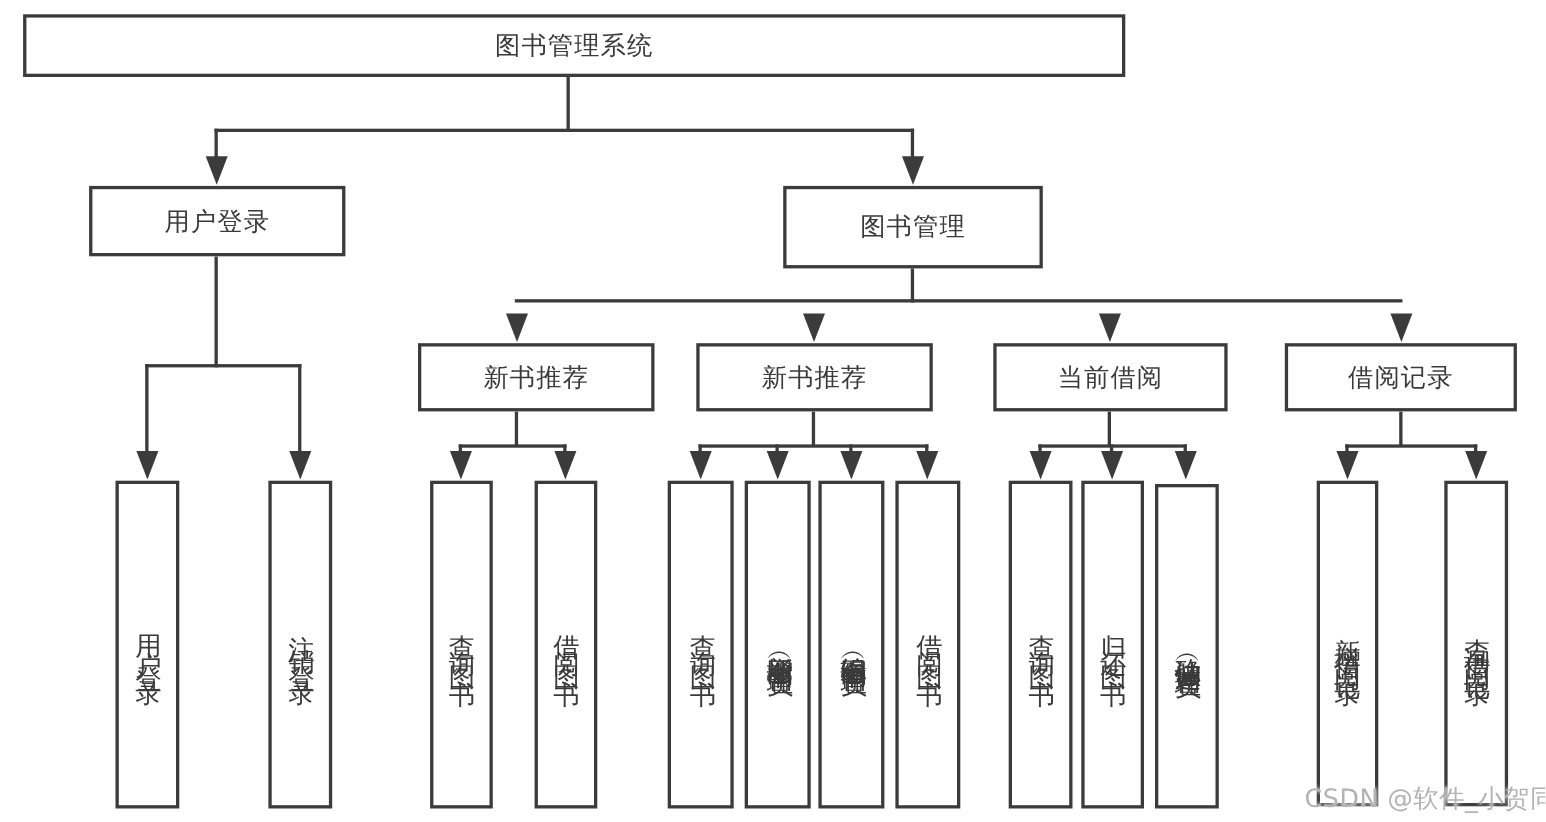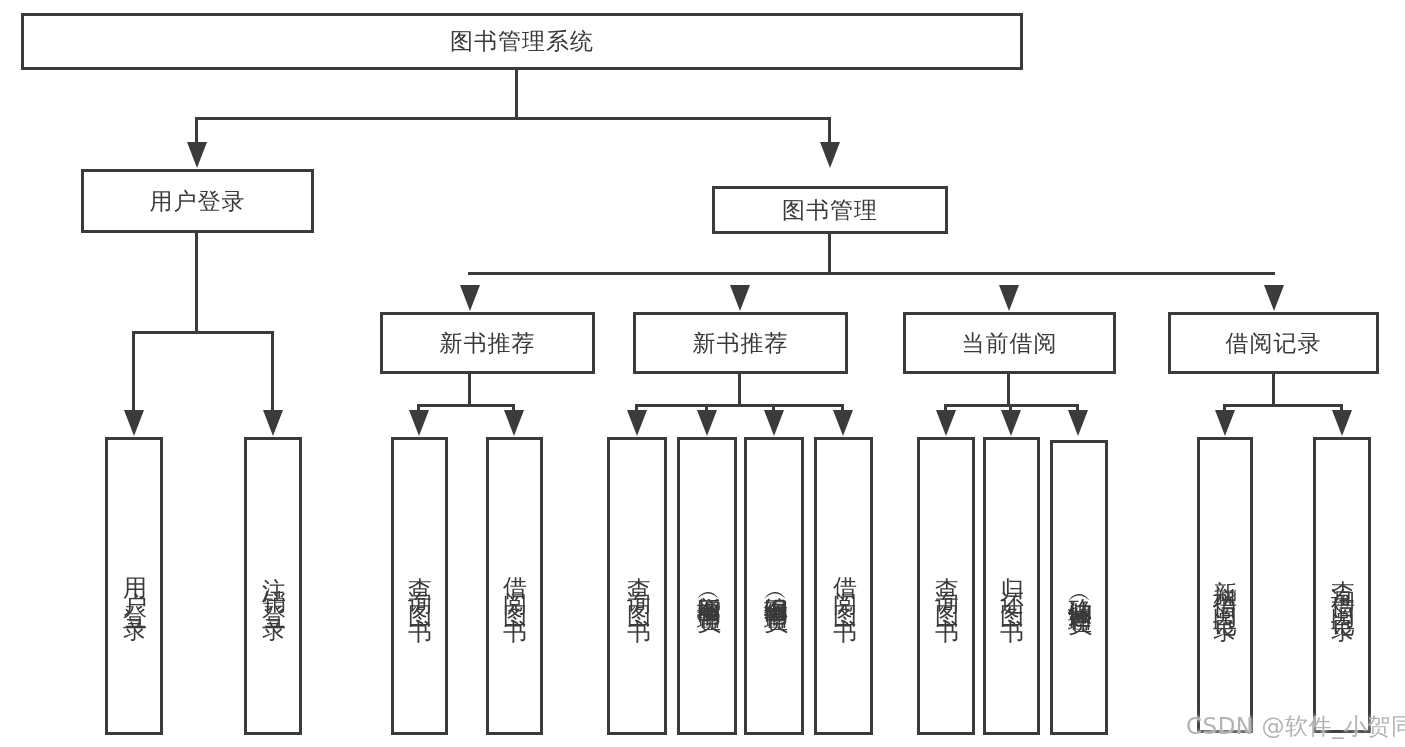--- a/index.html
+++ b/index.html
@@ -95,21 +95,21 @@
   <div class="hl" style="left:1223px;top:404px;width:120px"></div>
   <div class="vl" style="left:1223px;top:404px;height:8px"></div>
   <div class="vl" style="left:1340px;top:404px;height:8px"></div>
   <div class="ar" style="left:1215px;top:410px"></div>
   <div class="ar" style="left:1332px;top:410px"></div>
 
   <div class="node h" style="left:21px;top:13px;width:1002px;height:57px">图书管理系统</div>
 
   <div class="node h" style="left:81px;top:169px;width:233px;height:64px">用户登录</div>
 
-  <div class="node h" style="left:712px;top:186px;width:236px;height:48px">图书管理</div>
+  <div class="node h" style="left:712px;top:169px;width:236px;height:75px">图书管理</div>
 
   <div class="node h" style="left:380px;top:312px;width:215px;height:62px">新书推荐</div>
 
   <div class="node h" style="left:633px;top:312px;width:215px;height:62px">新书推荐</div>
 
   <div class="node h" style="left:903px;top:312px;width:213px;height:62px">当前借阅</div>
 
   <div class="node h" style="left:1168px;top:312px;width:211px;height:62px">借阅记录</div>
 
   <div class="node v ls-lg" style="left:105px;top:437px;width:58px;height:298px">用户登录</div>

